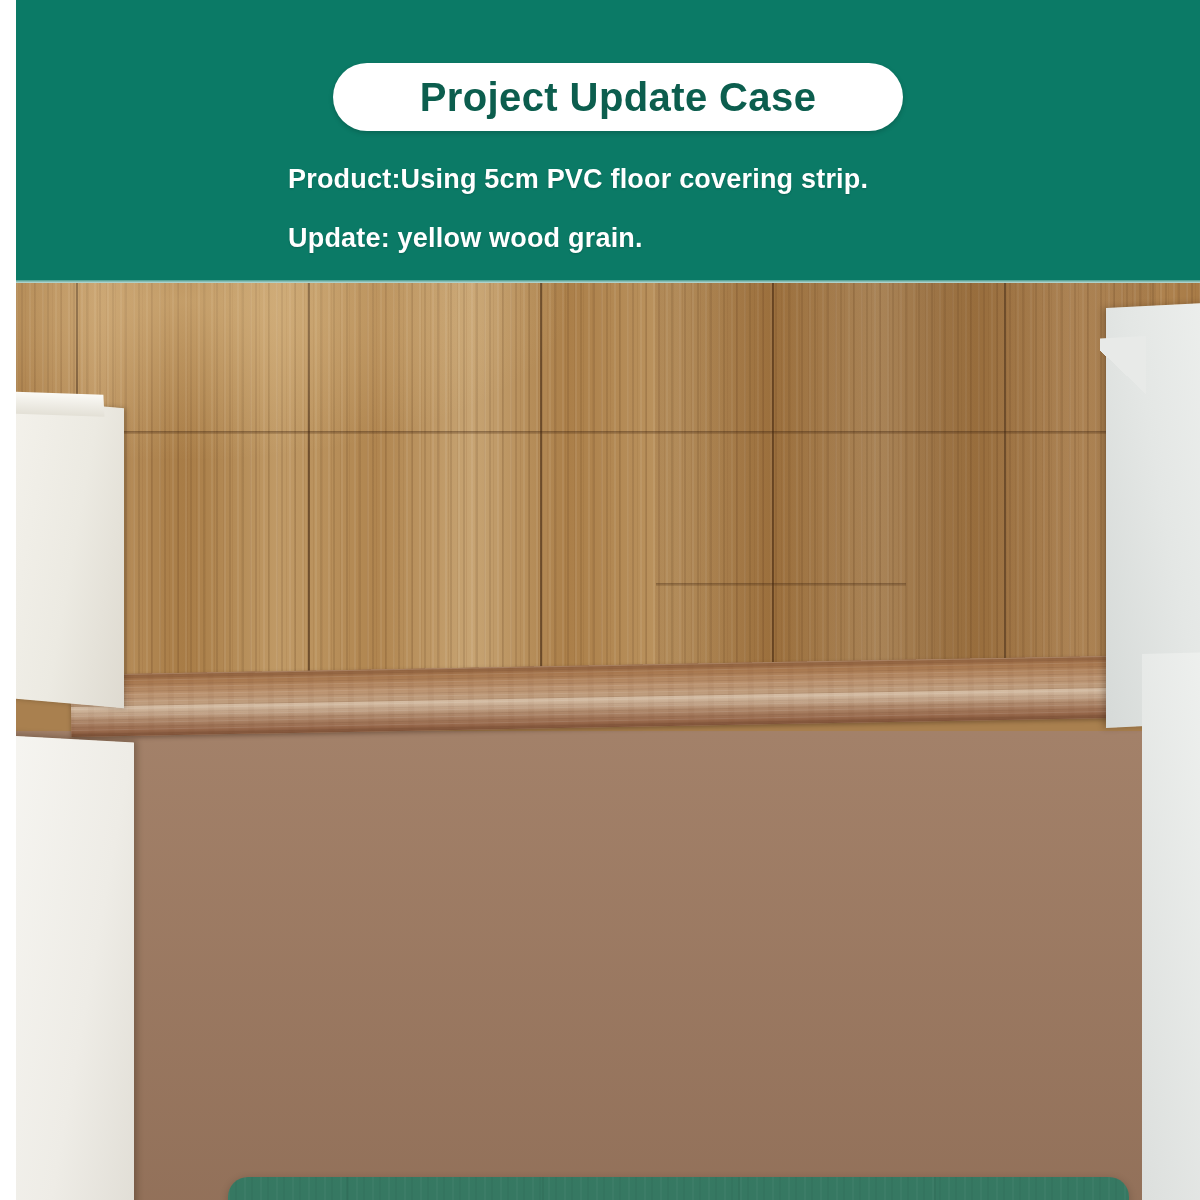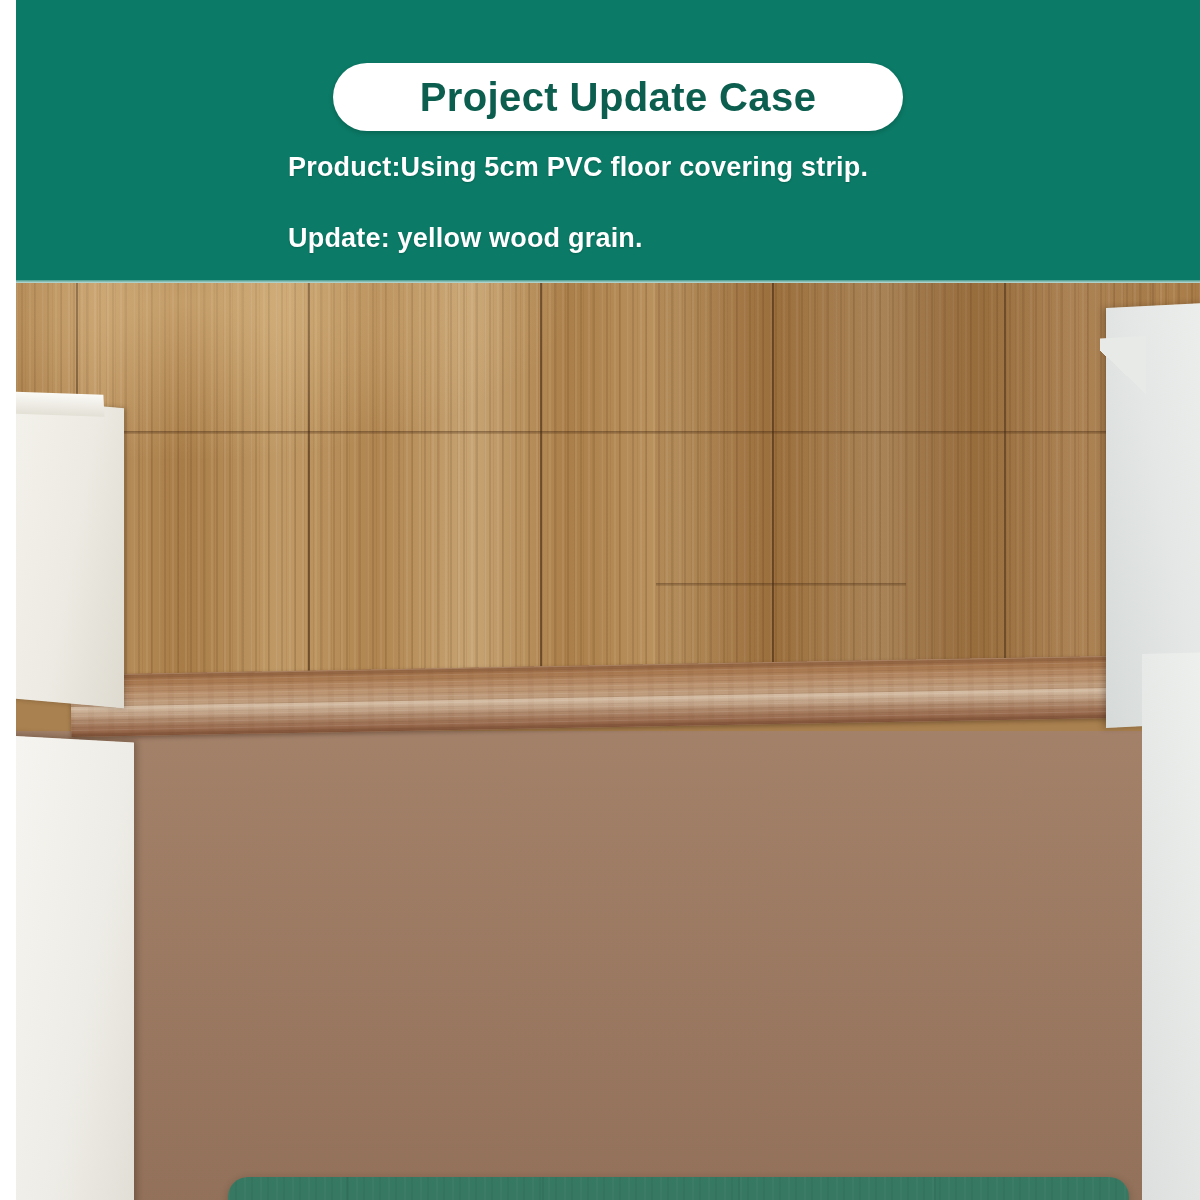--- a/index.html
+++ b/index.html
@@ -57,21 +57,21 @@
   .header-line{
     position:absolute;
     left:272px;
     color:#ffffff;
     font-size:27px;
     font-weight:bold;
     letter-spacing:.2px;
     white-space:nowrap;
     text-shadow:0 1px 2px rgba(0,0,0,.18);
   }
-  #header-line-1{ top:152px; }
+  #header-line-1{ top:164px; }
   #header-line-2{ top:223px; }
 
   
   #photo{
     position:absolute;
     left:0; top:283px;
     width:1200px; height:917px;
     overflow:hidden;
     background:#a9804f;
   }

